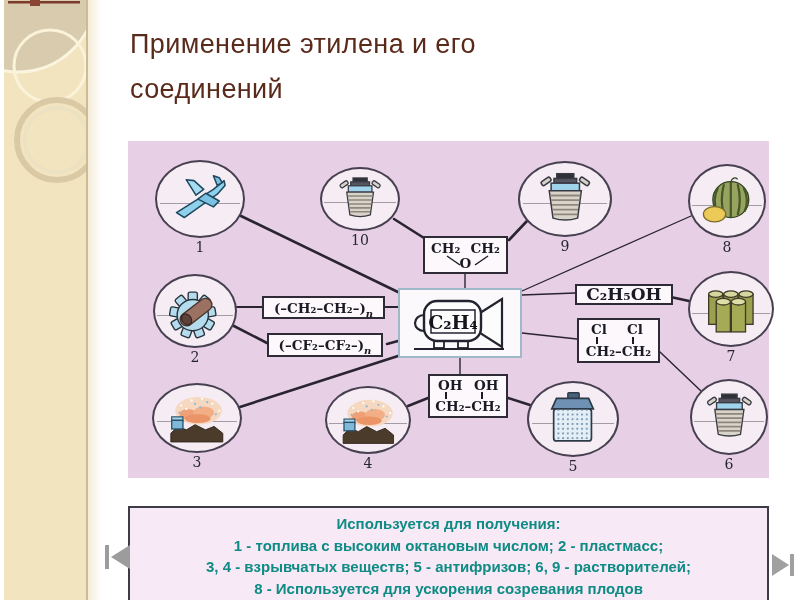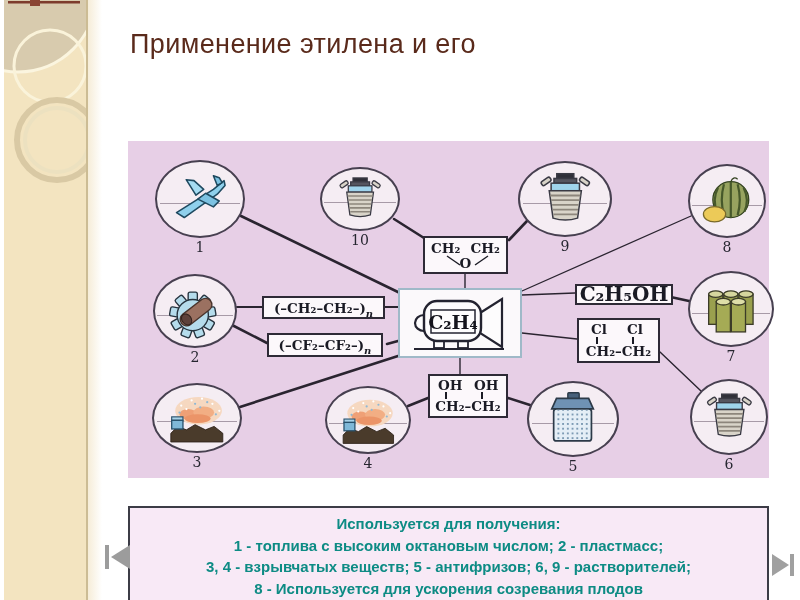--- a/index.html
+++ b/index.html
@@ -67,20 +67,21 @@
       <circle cx="53" cy="140" r="40" fill="none" stroke="#d9c9a4" stroke-width="6"></circle>
       <circle cx="53" cy="140" r="32" fill="none" stroke="#ece1c0" stroke-width="4"></circle>
       <rect x="4" y="1" width="72" height="2.5" fill="#7d3b2c"></rect>
       <rect x="26" y="0" width="10" height="6" fill="#8a4433"></rect>
     </svg>
   </div>
   <div class="sidebar-fade"></div>
 
   <div class="title">
     <div>Применение этилена и его</div>
+    <div>соединений</div>
   </div>
 
   <div class="diagram">
 
     <svg class="links" width="641" height="337" viewBox="0 0 641 337">
       <g stroke="#2a2430" stroke-linecap="round">
         <line x1="113" y1="75" x2="272" y2="152" stroke-width="2.6"></line>
         <line x1="266" y1="78" x2="296" y2="97" stroke-width="2.6"></line>
         <line x1="399" y1="80" x2="381" y2="99" stroke-width="2.6"></line>
         <line x1="337" y1="133" x2="337" y2="147" stroke-width="1.4"></line>
@@ -334,21 +335,21 @@
         <polygon points="80,23 102,9 102,57 80,43" fill="#fdfcfd" stroke="#232330" stroke-width="2.2"></polygon>
         <ellipse cx="24" cy="33" rx="9" ry="8" fill="#fdfcfd" stroke="#232330" stroke-width="2.2"></ellipse>
         <rect x="34" y="50" width="10" height="8" fill="#fdfcfd" stroke="#232330" stroke-width="1.8"></rect>
         <rect x="58" y="50" width="10" height="8" fill="#fdfcfd" stroke="#232330" stroke-width="1.8"></rect>
         <rect x="24" y="11" width="57" height="40" rx="13" fill="#fdfcfd" stroke="#232330" stroke-width="2.4"></rect>
         <rect x="31" y="20" width="44" height="23" fill="none" stroke="#232330" stroke-width="1.5"></rect>
         <text x="53" y="38.5" text-anchor="middle" font-family="DejaVu Serif, DejaVu Sans, serif" font-size="19" font-weight="bold" fill="#14141c">C₂H₄</text>
       </svg>
     </div>
 
-    <div class="fbox" style="left:447px;top:143px;width:98px;height:21px;line-height:17px;font-size:20px;">
+    <div class="fbox" style="left:447px;top:143px;width:98px;height:21px;line-height:17px;font-size:17px;">
       <span>C₂H₅OH</span>
     </div>
 
     <div class="fbox" style="left:449px;top:177px;width:83px;height:45px;">
       <span class="abs" style="left:12px;top:1px;">Cl</span>
       <span class="abs" style="left:48px;top:1px;">Cl</span>
       <span class="bond-v" style="left:17px;top:17px;"></span>
       <span class="bond-v" style="left:53px;top:17px;"></span>
       <span class="frow-bottom">CH₂–CH₂</span>
     </div>

